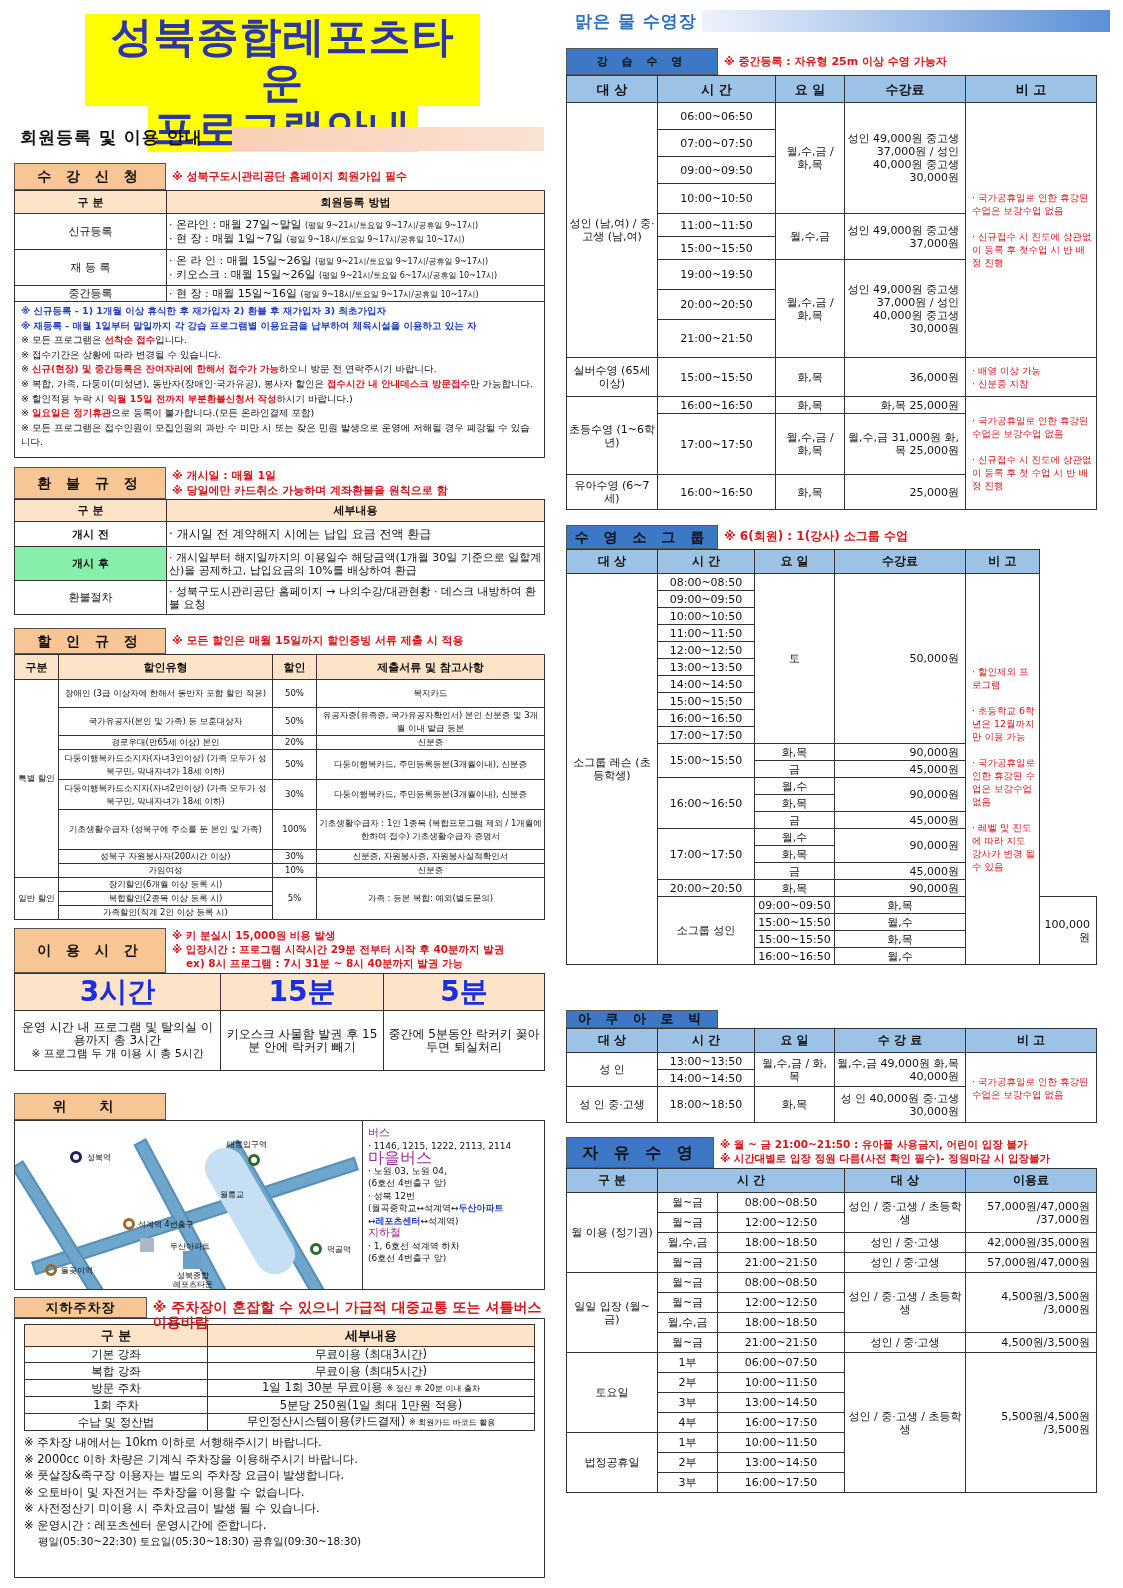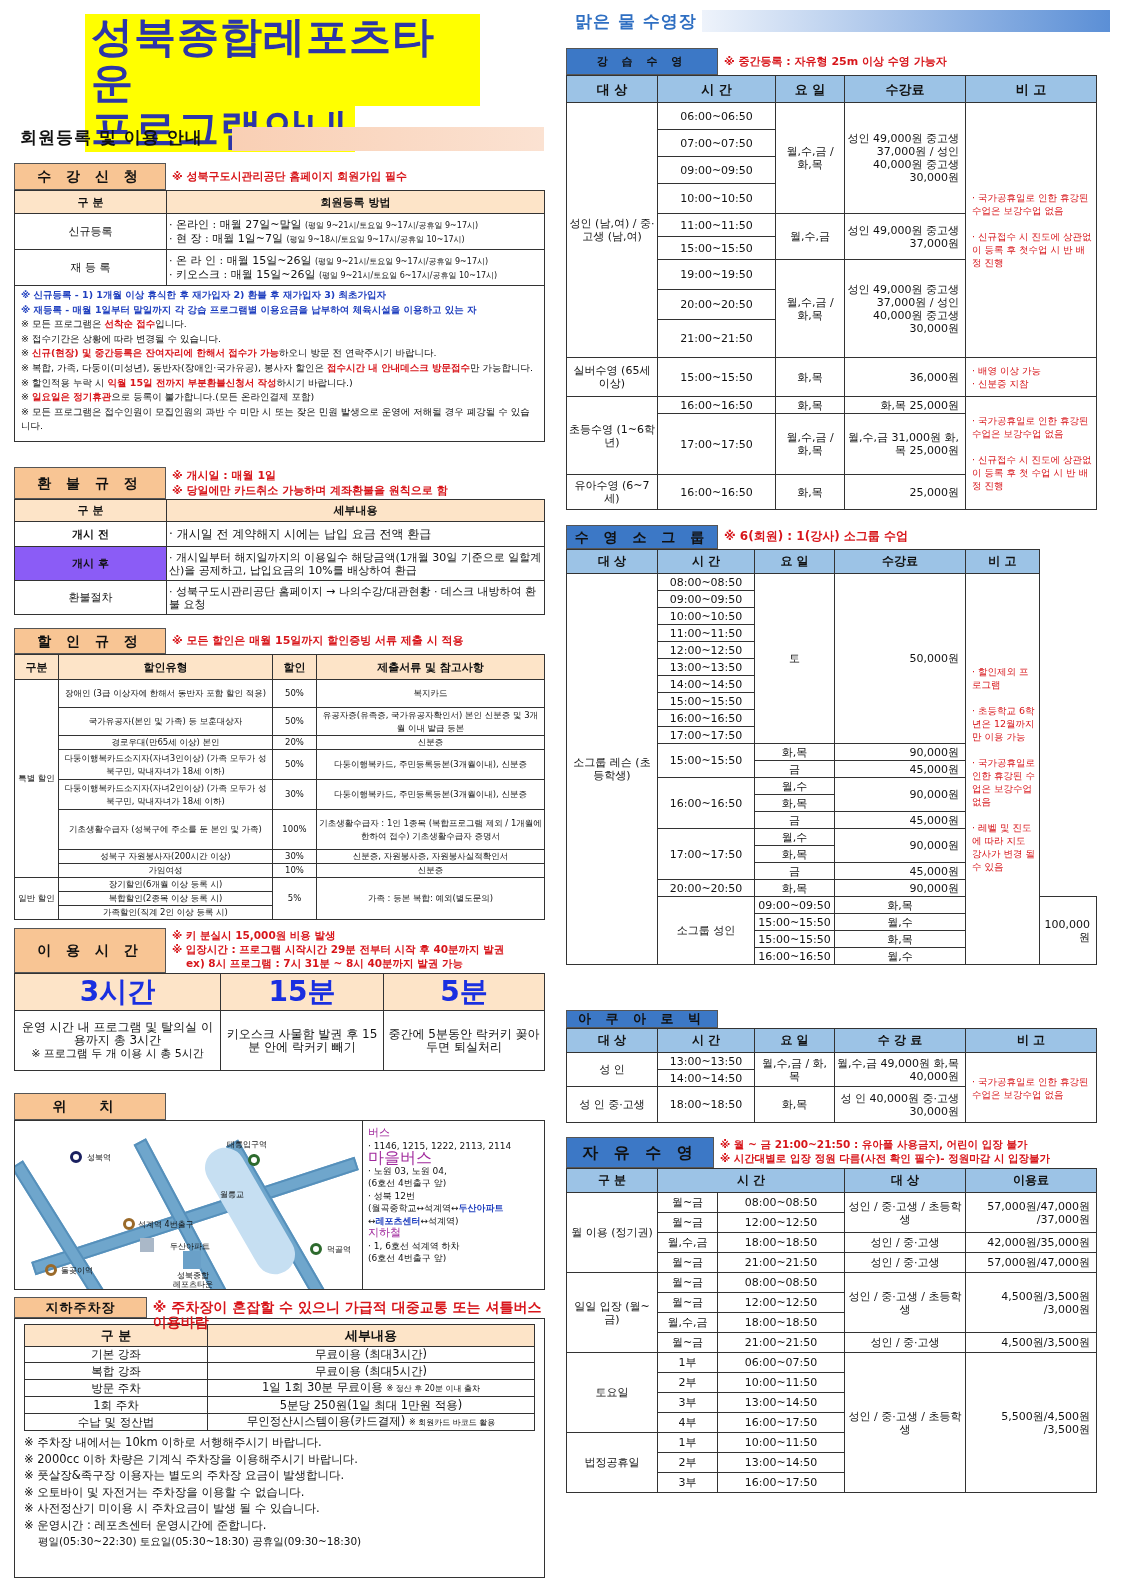--- a/index.html
+++ b/index.html
@@ -1,20 +1,20 @@
 <!DOCTYPE html>
 <html><head>
 <meta charset="utf-8">
 <style>
 *{box-sizing:border-box;margin:0;padding:0}
 body{width:1123px;height:1588px;background:#fff;font-family:"DejaVu Sans",sans-serif;color:#111;position:relative;overflow:hidden;font-size:11px}
 .abs{position:absolute}
 .red{color:#d8161b}
 .blue{color:#1f3fbf}
-.title-wrap{left:85px;top:14px;width:395px;text-align:left}
+.title-wrap{left:85px;top:14px;width:395px;text-align:center}
 .title-line{display:inline-block;background:#ffff00;color:#2d36a8;font-weight:bold;font-size:42px;line-height:46px;padding:0 6px;letter-spacing:1px}
 .sec-title{font-weight:bold;font-size:17px;letter-spacing:1px}
 .bar-peach{background:linear-gradient(90deg,#f9cfb4,#fbe2d2);height:24px}
 .bar-blue{background:linear-gradient(90deg,#eef3fb,#5b8fd6);height:22px}
 .hdr-tab{border:1px solid #555;font-weight:bold;text-align:center;letter-spacing:5px}
 .tab-orange{background:#f8c594}
 .tab-blue{background:#3c78c6;color:#111}
 .note{font-size:11px;font-weight:bold;color:#d8161b;line-height:15px}
 table{border-collapse:collapse;width:100%}
 td,th{border:1px solid #333;text-align:center;vertical-align:middle;font-weight:normal;padding:0 2px;line-height:13px}
@@ -58,20 +58,24 @@
             <div><span>· 현    장 : 매월 1일~7일</span> <span class="small">(평일 9~18시/토요일 9~17시/공휴일 10~17시)</span></div>
           </td>
         </tr>
     <tr style="height:36px">
           <td>재 등 록</td>
       <td class="left">
             <div><span>· 온 라 인  : 매월 15일~26일</span> <span class="small">(평일 9~21시/토요일 9~17시/공휴일 9~17시)</span></div>
             <div><span>· 키오스크 : 매월 15일~26일</span> <span class="small">(평일 9~21시/토요일 6~17시/공휴일 10~17시)</span></div>
           </td>
         </tr>
+    <tr style="height:16px">
+          <td>중간등록</td>
+      <td class="left"><span>· 현      장 : 매월 15일~16일</span> <span class="small">(평일 9~18시/토요일 9~17시/공휴일 10~17시)</span></td>
+        </tr>
   </tbody>
     </table>
   <div class="box" id="reg-notices" style="border-top:none;padding:2px 6px;font-size:9.5px;line-height:14.6px;height:156px">
       <div><span class="blue" style="font-weight: bold;">※ 신규등록 - 1) 1개월 이상 휴식한 후 재가입자 2) 환불 후 재가입자 3) 최초가입자</span></div>
       <div><span class="blue" style="font-weight: bold;">※ 재등록 - 매월 1일부터 말일까지 각 강습 프로그램별 이용요금을 납부하여 체육시설을 이용하고 있는 자</span></div>
       <div><span>※ 모든 프로그램은 </span><span class="red" style="font-weight: bold;">선착순 접수</span><span>입니다.</span></div>
       <div><span>※ 접수기간은 상황에 따라 변경될 수 있습니다.</span></div>
       <div><span>※ </span><span class="red" style="font-weight: bold;">신규(현장) 및 중간등록은 잔여자리에 한해서 접수가 가능</span><span>하오니 방문 전 연락주시기 바랍니다.</span></div>
       <div><span>※ 복합, 가족, 다둥이(미성년), 동반자(장애인·국가유공), 봉사자 할인은 </span><span class="red" style="font-weight: bold;">접수시간 내 안내데스크 방문접수</span><span>만 가능합니다.</span></div>
       <div><span>※ 할인적용 누락 시 </span><span class="red" style="font-weight: bold;">익월 15일 전까지 부분환불신청서 작성</span><span>하시기 바랍니다.)</span></div>
@@ -92,21 +96,21 @@
     <tbody>
         <tr class="th-peach">
           <th style="width:152px;height:22px">구    분</th>
           <th>세부내용</th>
         </tr>
     <tr style="height:25px">
           <th style="background:#fff">개시 전</th>
           <td class="left" style="font-size:12px">· 개시일 전 계약해지 시에는 납입 요금 전액 환급</td>
         </tr>
     <tr style="height:34px">
-          <th style="background:#8b5cf6">개시 후</th>
+          <th style="background:#86efac">개시 후</th>
           <td class="left" style="font-size:11px">· 개시일부터 해지일까지의 이용일수 해당금액(1개월 30일 기준으로 일할계산)을 공제하고, 납입요금의 10%를 배상하여 환급</td>
         </tr>
     <tr style="height:34px">
           <td>환불절차</td>
           <td class="left" style="font-size:11px">· 성북구도시관리공단 홈페이지 → 나의수강/대관현황 · 데스크 내방하여 환불 요청</td>
         </tr>
   </tbody>
     </table>
 </div>
 

